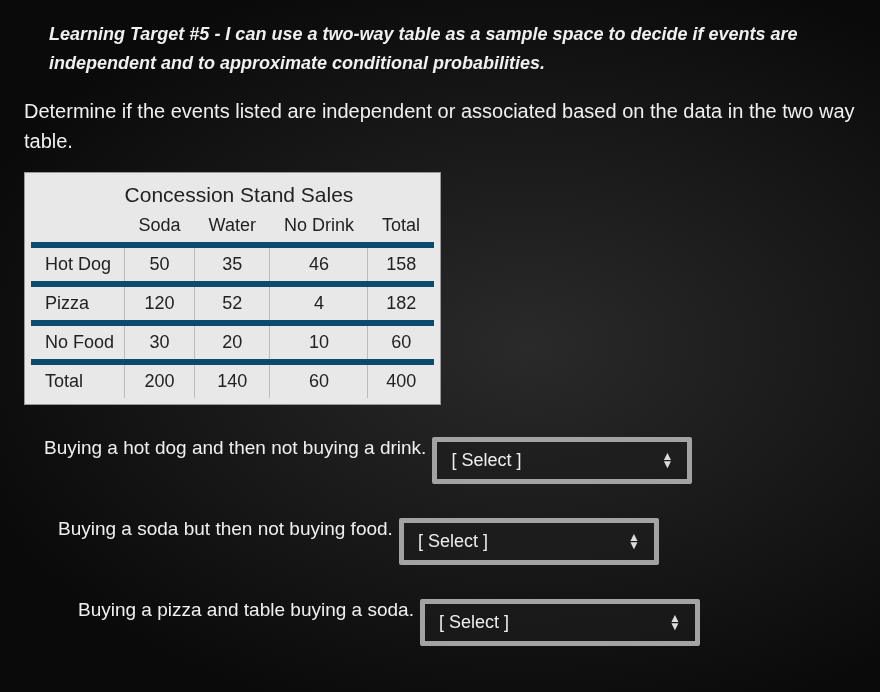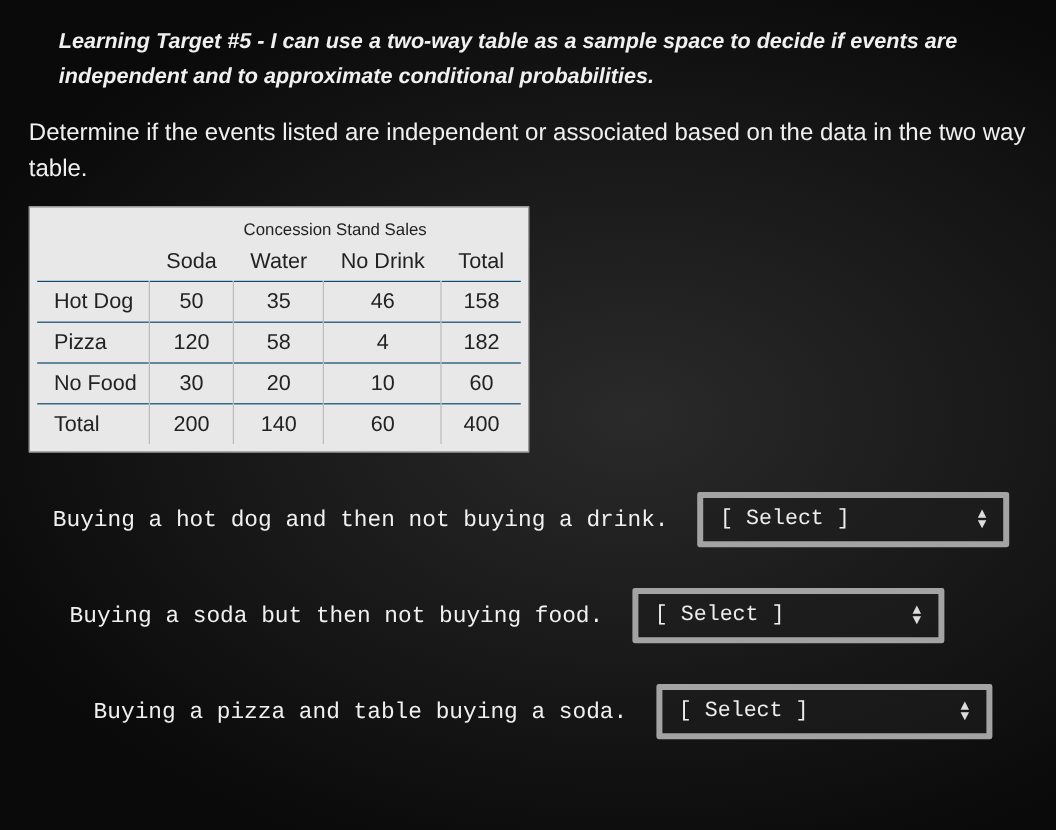--- a/index.html
+++ b/index.html
@@ -31,46 +31,45 @@
     background: #e8e8e8;
     color: #222;
     padding: 6px;
     border: 1px solid #999;
   }
   table {
     border-collapse: collapse;
     font-size: 18px;
   }
   .table-title {
-    text-align: center;
-    font-size: 14px;
+    text-align: left;
+    font-size: 21px;
     padding: 4px 0 2px 0;
   }
   th, td {
     padding: 6px 14px;
     text-align: center;
     font-weight: normal;
   }
   .col-headers th { font-weight: normal; }
   .row-label { text-align: left; padding-right: 10px; }
-  tbody tr { border-top: 1px solid #0c4a6e; }
+  tbody tr { border-top: 6px solid #0c4a6e; }
   tbody td { border-left: 1px solid #bbb; }
   tbody td:first-child { border-left: none; }
 
   .questions {
     margin-top: 28px;
     font-size: 19px;
   }
   .qrow {
     display: flex;
-    align-items: center;
-    gap: 24px;
+    align-items: flex-start;
+    gap: 6px;
     margin-bottom: 34px;
     padding-left: 20px;
-    font-family: Liberation Mono, monospace;
   }
   .qrow:nth-child(2){ padding-left: 34px; }
   .qrow:nth-child(3){ padding-left: 54px; }
   .select-box {
     border: 5px solid #a3a3a3;
     background: rgba(30,30,30,0.6);
     color: #eee;
     padding: 8px 14px;
     display: flex;
     align-items: center;
@@ -121,21 +120,21 @@
       <tr>
         <td class="row-label">Hot Dog</td>
         <td>50</td>
         <td>35</td>
         <td>46</td>
         <td>158</td>
       </tr>
       <tr>
         <td class="row-label">Pizza</td>
         <td>120</td>
-        <td>58</td>
+        <td>52</td>
         <td>4</td>
         <td>182</td>
       </tr>
       <tr>
         <td class="row-label">No Food</td>
         <td>30</td>
         <td>20</td>
         <td>10</td>
         <td>60</td>
       </tr>

